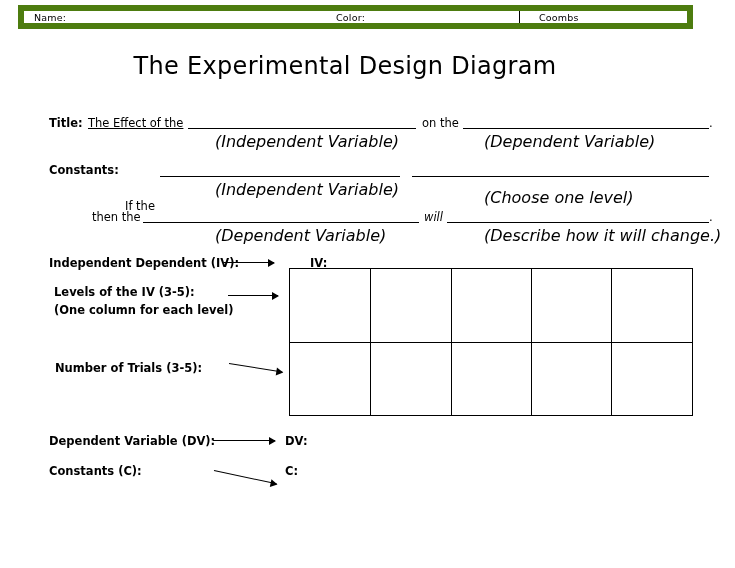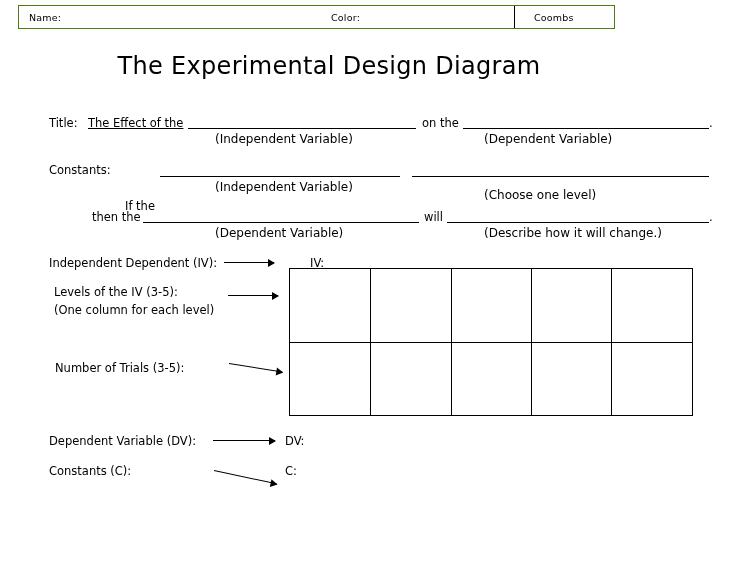--- a/index.html
+++ b/index.html
@@ -14,23 +14,23 @@
     color: #000000;
     position: relative;
     overflow: hidden;
   }
 
   
   .header-bar {
     position: absolute;
     left: 18px;
     top: 5px;
-    width: 597px;
+    width: 675px;
     height: 24px;
-    border: 1px solid #4d7c0f;
+    border: 6px solid #4d7c0f;
     box-sizing: border-box;
     text-align: right;
   }
   .header-cell {
     position: absolute;
     top: 0;
     height: 100%;
     display: flex;
     align-items: center;
     font-size: 9.5px;
@@ -44,40 +44,41 @@
     top: 0;
     width: 1px;
     height: 100%;
     background: #000000;
   }
   .header-div.d1 { left: 495px; }
 
   
   .doc-title {
     position: absolute;
-    left: 0;
+    left: 16px;
     top: 52px;
     width: 658px;
     text-align: center;
     font-size: 24px;
     font-weight: normal;
     letter-spacing: 0.3px;
   }
 
   
   .lbl {
     position: absolute;
     font-size: 11.5px;
     white-space: nowrap;
   }
-  .lbl.bold { font-weight: normal; }
+  .lbl.bold { font-weight: bold; }
   .sub {
     position: absolute;
-    font-size: 12px;
+    font-size: 16px;
     white-space: nowrap;
+    font-style: italic;
   }
   .rule {
     position: absolute;
     height: 0;
     border-bottom: 1px solid #000000;
   }
 
   
   .arrow {
     position: absolute;
@@ -145,21 +146,21 @@
 
 <div class="lbl bold" style="left:49px; top:163px;">Constants:</div>
 <div class="lbl" style="left:125px; top:163px;margin-top:36px;">If the</div>
 <div class="rule" style="left:160px; top:176px; width:240px;"></div>
 <div class="rule" style="left:412px; top:176px; width:297px;"></div>
 <div class="sub" style="left:215px; top:180px;">(Independent Variable)</div>
 <div class="sub" style="left:484px; top:188px;">(Choose one level)</div>
 
 <div class="lbl" style="left:92px; top:210px;">then the</div>
 <div class="rule" style="left:143px; top:222px; width:276px;"></div>
-<div class="lbl" style="left:424px; top:210px;">will</div>
+<div class="lbl" style="left:424px; top:210px;font-style:italic;">will</div>
 <div class="rule" style="left:447px; top:222px; width:262px;"></div>
 <div class="lbl" style="left:709px; top:210px;">.</div>
 <div class="sub" style="left:215px; top:226px;">(Dependent Variable)</div>
 <div class="sub" style="left:484px; top:226px;">(Describe how it will change.)</div>
 
 <div class="lbl bold" style="left:49px; top:256px;">Independent Dependent (IV):</div>
 <div class="arrow" style="left:224px; top:262px; width:50px;"></div>
 <div class="lbl bold" style="left:287px; top:256px;margin-left:23px;">IV:</div>
 
 <div class="lbl bold" style="left:54px; top:285px;">Levels of the IV (3-5):</div>

